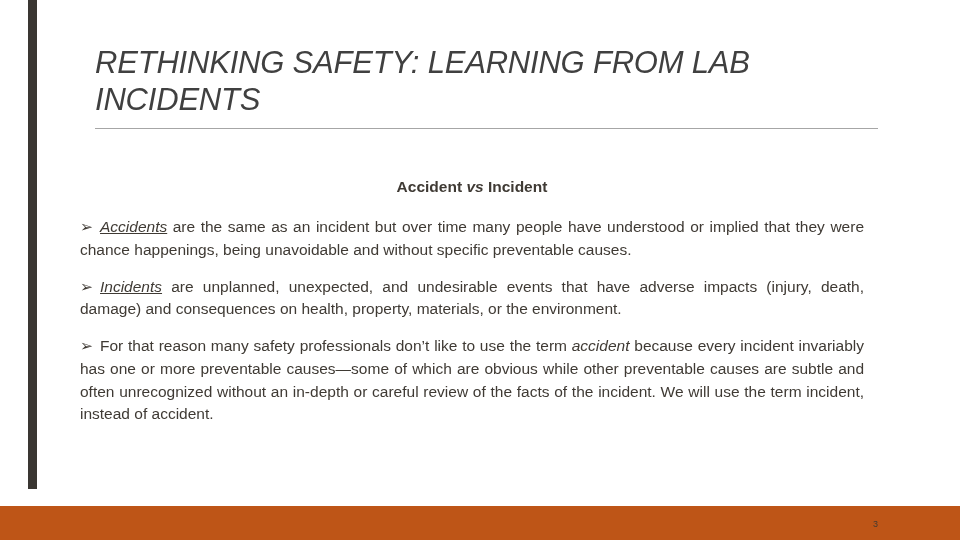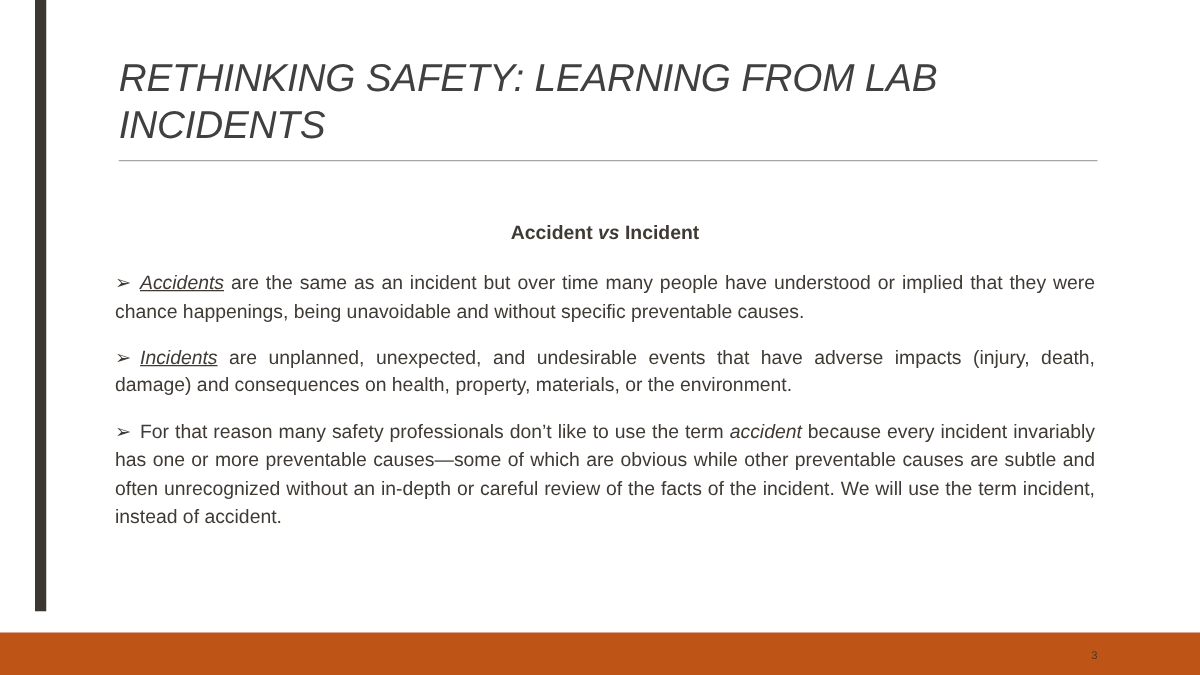--- a/index.html
+++ b/index.html
@@ -40,21 +40,21 @@
     letter-spacing: -0.2px;
     color: var(--title-text, #404040);
   }
   .title-divider {
     margin-top: 10px;
     width: 783px;
     border-bottom: 1.5px solid var(--divider, #A6A6A6);
   }
   .content {
     position: absolute;
-    left: 92px;
+    left: 80px;
     top: 178px;
     width: 784px;
     font-size: 15.5px;
     color: var(--body-text, #3F3A34);
   }
   .section-heading {
     text-align: center;
     font-weight: bold;
     font-size: 15.5px;
     margin: 0 0 20px 0;

